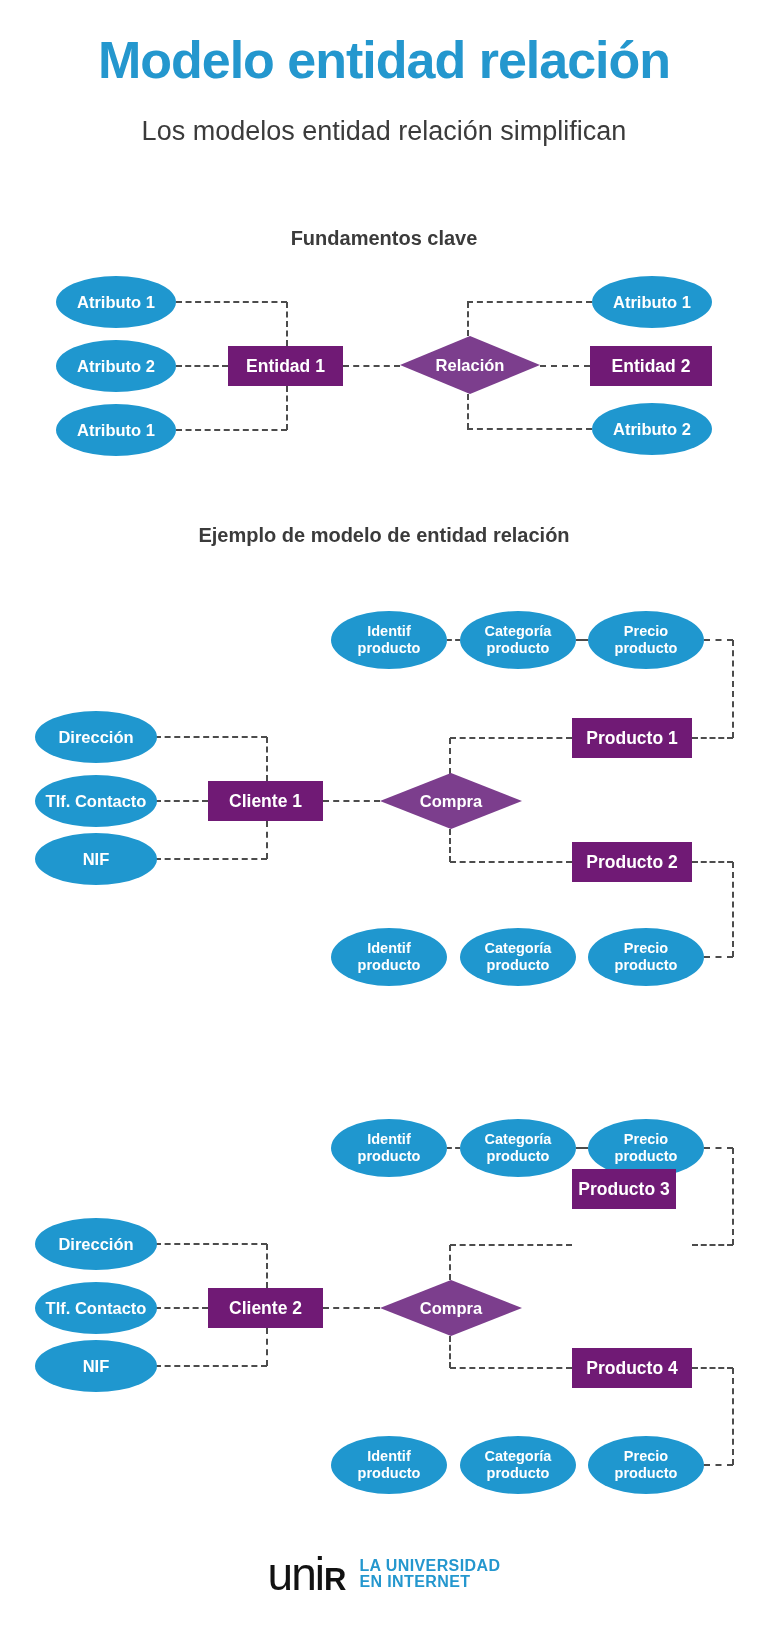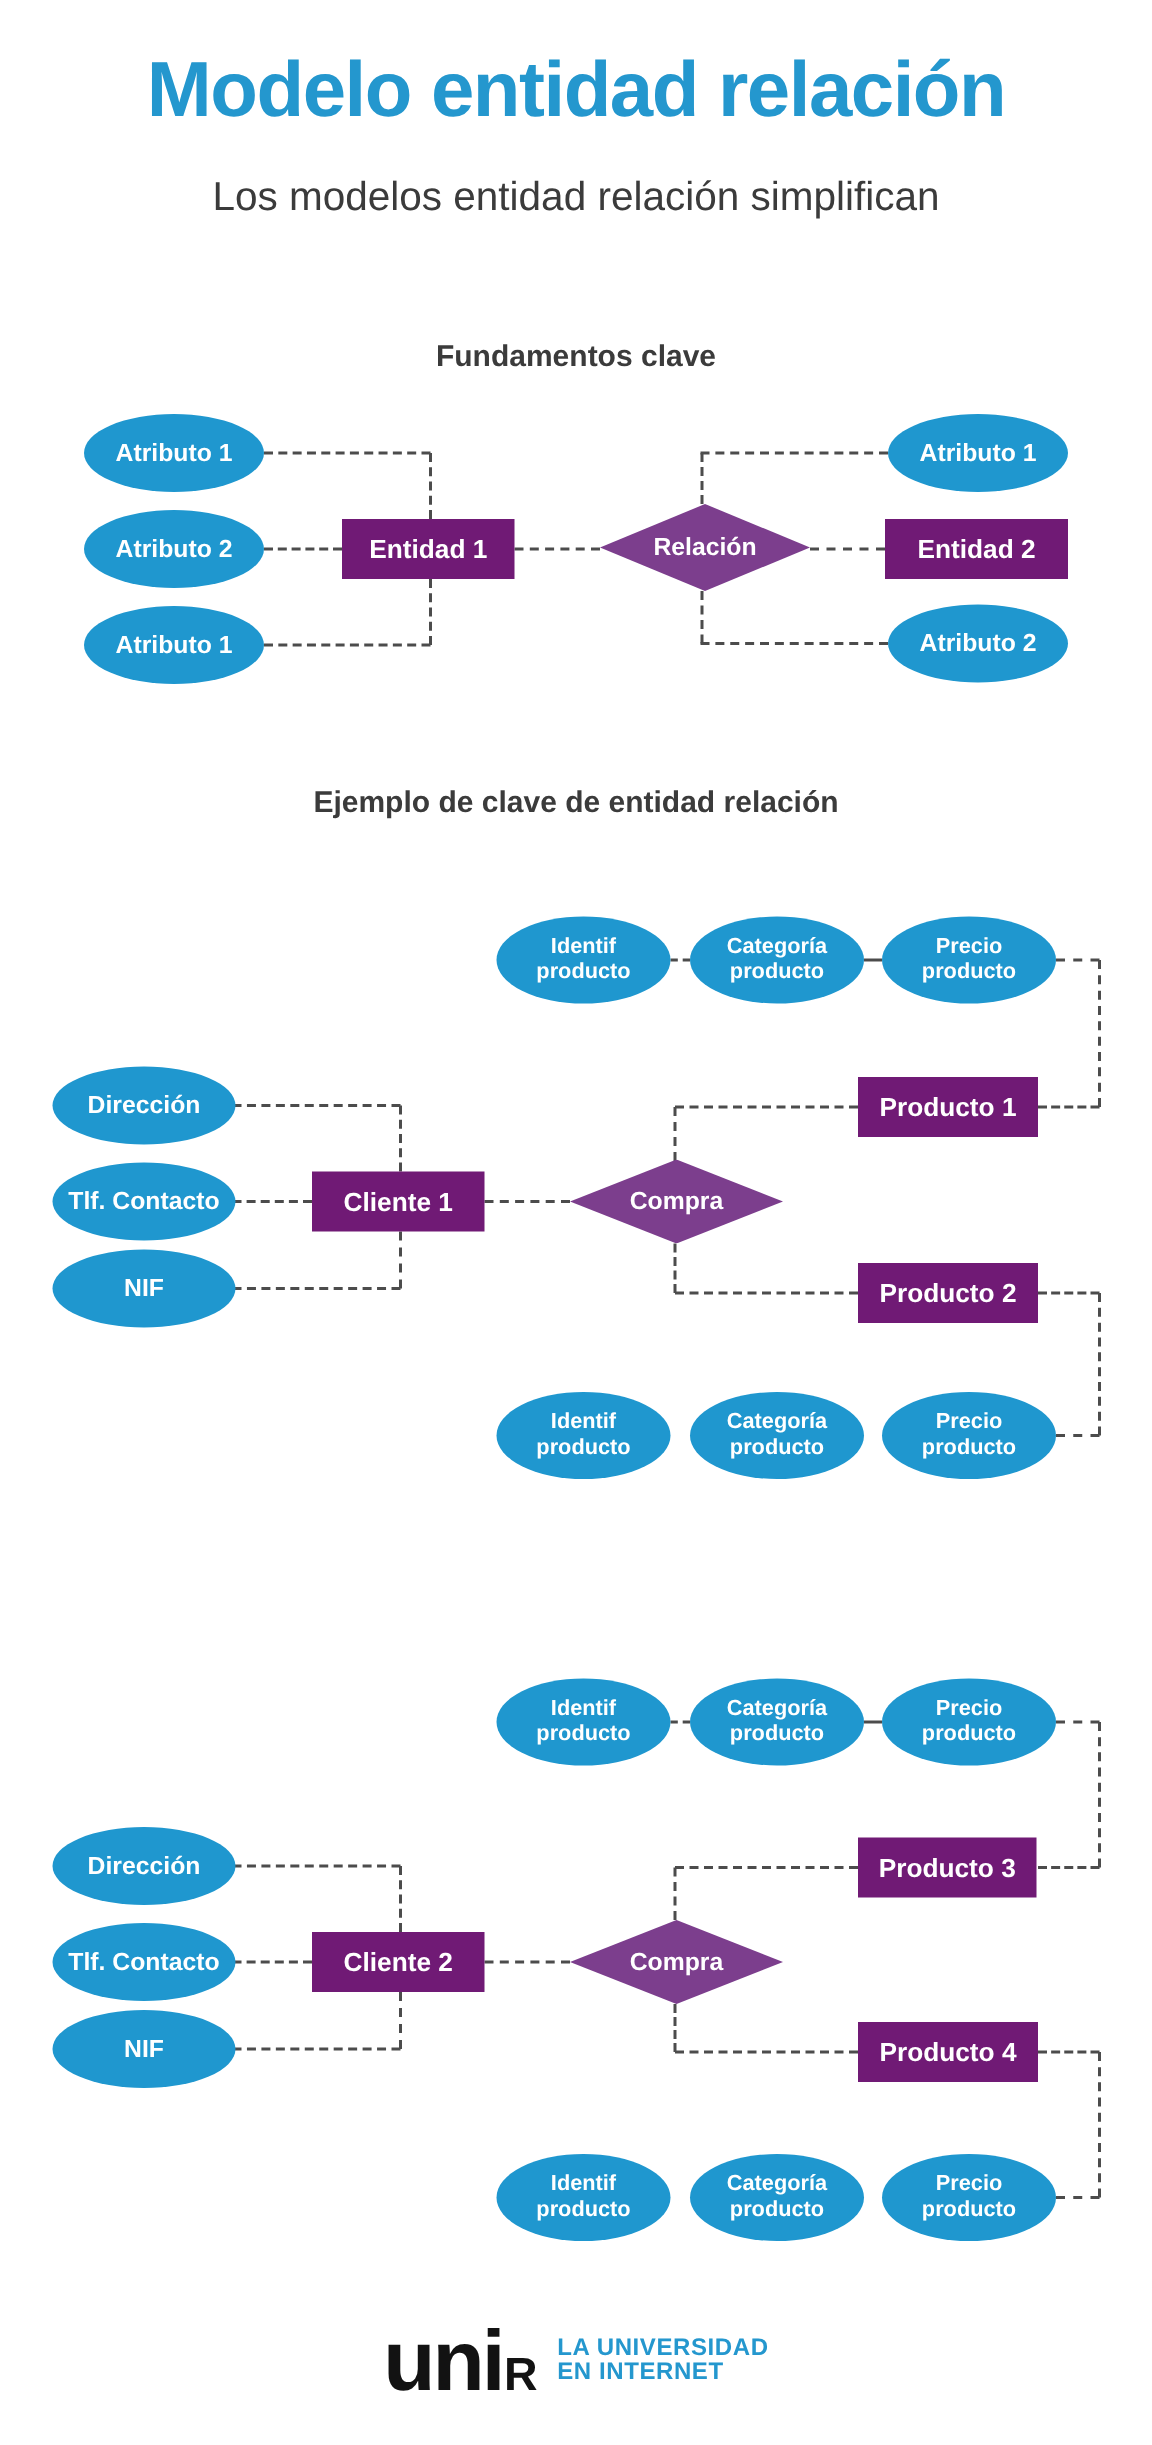--- a/index.html
+++ b/index.html
@@ -34,21 +34,21 @@
     background:#7C3E8D; font-size:16.5px;
     clip-path:polygon(50% 0, 100% 50%, 50% 100%, 0 50%);
   }
   .hline { position:absolute; height:0; border-top:2px dashed #4C4C4C; }
   .vline { position:absolute; width:0; border-left:2px dashed #4C4C4C; }
   .footer {
     position:absolute; left:0; top:1548px; width:768px; height:52px;
     display:flex; align-items:center; justify-content:center;
   }
   .logo-wrap { display:flex; align-items:baseline; color:#121212; }
-  .logo-uni { font-size:57px; font-weight:700; letter-spacing:-2px; }
+  .logo-uni { font-size:46px; font-weight:400; letter-spacing:-2px; }
   .logo-r { font-size:31px; font-weight:800; margin-left:1px; }
   .tagline {
     margin-left:13px; color:#2497CE; font-size:16px; font-weight:700;
     line-height:16px; letter-spacing:0.4px;
   }
 </style>
 </head>
 <body>
 
 <div class="canvas">
@@ -75,21 +75,21 @@
   <div class="shape ellipse" style="left:56px;top:276px;width:120px;height:52px">Atributo 1</div>
   <div class="shape ellipse" style="left:56px;top:340px;width:120px;height:52px">Atributo 2</div>
   <div class="shape ellipse" style="left:56px;top:404px;width:120px;height:52px">Atributo 1</div>
   <div class="shape rect" style="left:228px;top:346px;width:115px;height:40px">Entidad 1</div>
   <div class="shape diamond" style="left:400px;top:336px;width:140px;height:58px">Relación</div>
   <div class="shape rect" style="left:590px;top:346px;width:122px;height:40px">Entidad 2</div>
   <div class="shape ellipse" style="left:592px;top:276px;width:120px;height:52px">Atributo 1</div>
   <div class="shape ellipse" style="left:592px;top:403px;width:120px;height:52px">Atributo 2</div>
 
   <div class="sec-heading" style="top:521px">
-    <div>Ejemplo de clave de entidad relación</div>
+    <div>Ejemplo de modelo de entidad relación</div>
   </div>
 
   <div class="hline" style="left:447px;top:639px;width:13px"></div>
   <div class="hline" style="left:576px;top:639px;width:12px"></div>
   <div class="hline" style="left:704px;top:639px;width:29px"></div>
   <div class="vline" style="left:732px;top:640px;height:98px"></div>
   <div class="hline" style="left:692px;top:737px;width:41px"></div>
   <div class="hline" style="left:450px;top:737px;width:122px"></div>
   <div class="vline" style="left:449px;top:738px;height:36px"></div>
   <div class="hline" style="left:323px;top:800px;width:57px"></div>
@@ -147,21 +147,21 @@
 producto</div>
   <div class="shape ellipse two-line" style="left:460px;top:1119px;width:116px;height:58px">Categoría
 producto</div>
   <div class="shape ellipse two-line" style="left:588px;top:1119px;width:116px;height:58px">Precio
 producto</div>
   <div class="shape ellipse" style="left:35px;top:1218px;width:122px;height:52px">Dirección</div>
   <div class="shape ellipse" style="left:35px;top:1282px;width:122px;height:52px">Tlf. Contacto</div>
   <div class="shape ellipse" style="left:35px;top:1340px;width:122px;height:52px">NIF</div>
   <div class="shape rect" style="left:208px;top:1288px;width:115px;height:40px">Cliente 2</div>
   <div class="shape diamond" style="left:380px;top:1280px;width:142px;height:56px">Compra</div>
-  <div class="shape rect" style="left:572px;top:1225px;width:119px;height:40px">Producto 3</div>
+  <div class="shape rect" style="left:572px;top:1169px;width:104px;height:40px">Producto 3</div>
   <div class="shape rect" style="left:572px;top:1348px;width:120px;height:40px">Producto 4</div>
   <div class="shape ellipse two-line" style="left:331px;top:1436px;width:116px;height:58px">Identif
 producto</div>
   <div class="shape ellipse two-line" style="left:460px;top:1436px;width:116px;height:58px">Categoría
 producto</div>
   <div class="shape ellipse two-line" style="left:588px;top:1436px;width:116px;height:58px">Precio
 producto</div>
 
   <div class="footer">
     <div class="logo-wrap">

